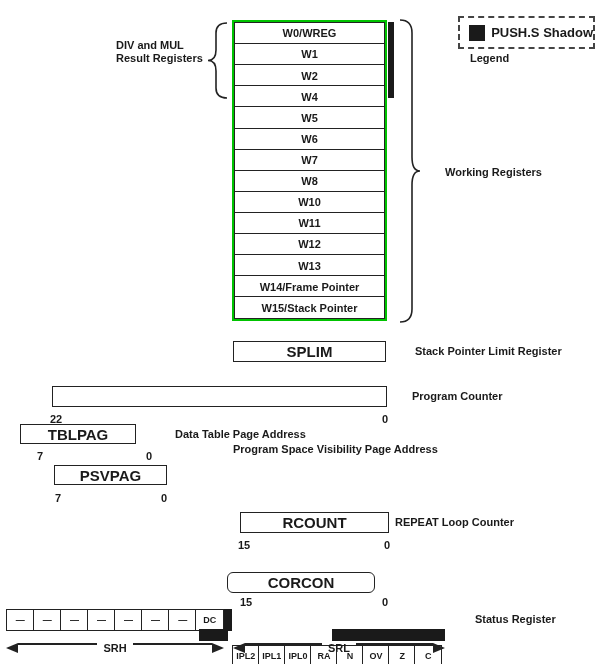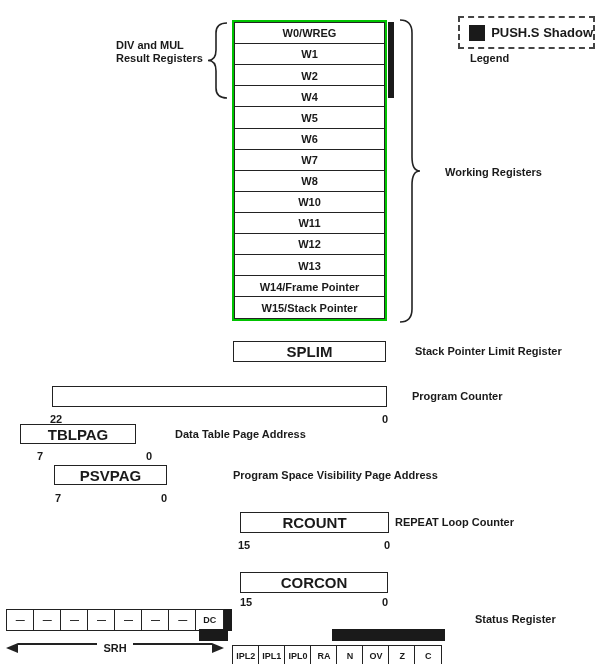--- a/index.html
+++ b/index.html
@@ -120,30 +120,30 @@
   <div class="abs sidelabel" style="left:412px;top:390px;">Program Counter</div>
 
   <div class="abs bitnum" style="left:37px;top:410px;">7</div>
   <div class="abs bitnum" style="left:128px;top:410px;width:24px;text-align:right;">0</div>
   <div class="regbox" style="left:20px;top:424px;width:114px;height:18px;">TBLPAG</div>
   <div class="abs sidelabel" style="left:175px;top:428px;">Data Table Page Address</div>
 
   <div class="abs bitnum" style="left:55px;top:452px;">7</div>
   <div class="abs bitnum" style="left:143px;top:452px;width:24px;text-align:right;">0</div>
   <div class="regbox" style="left:54px;top:465px;width:111px;height:18px;">PSVPAG</div>
-  <div class="abs sidelabel" style="left:193px;top:469px;padding-left:40px;">Program Space Visibility Page Address</div>
+  <div class="abs sidelabel" style="left:193px;top:443px;padding-left:40px;">Program Space Visibility Page Address</div>
 
   <div class="abs bitnum" style="left:238px;top:499px;">15</div>
   <div class="abs bitnum" style="left:366px;top:499px;width:24px;text-align:right;">0</div>
   <div class="regbox" style="left:240px;top:512px;width:147px;height:19px;">RCOUNT</div>
   <div class="abs sidelabel" style="left:395px;top:516px;">REPEAT Loop Counter</div>
 
   <div class="abs bitnum" style="left:240px;top:556px;">15</div>
   <div class="abs bitnum" style="left:364px;top:556px;width:24px;text-align:right;">0</div>
-  <div class="regbox" style="left:240px;top:572px;width:146px;height:19px;">CORCON</div>
+  <div class="regbox" style="left:227px;top:572px;width:146px;height:19px;border-radius:6px;">CORCON</div>
 
   <div class="sr-row">
     <div class="sr-group srh">
 
     <div class="sr-cell">—</div>
         <div class="sr-cell">—</div>
         <div class="sr-cell">—</div>
         <div class="sr-cell">—</div>
         <div class="sr-cell">—</div>
         <div class="sr-cell">—</div>
@@ -167,14 +167,21 @@
   <div class="sr-underbar" style="left:332px;width:113px;"></div>
   <div class="abs sidelabel" style="left:475px;top:613px;">Status Register</div>
 
   <div class="darrow" style="left:6px;top:643px;width:218px;">
     <div class="ah-l"></div>
     <div class="ln"></div>
     <div class="lbl">SRH</div>
     <div class="ln"></div>
     <div class="ah-r"></div>
   </div>
+  <div class="darrow" style="left:233px;top:643px;width:212px;">
+    <div class="ah-l"></div>
+    <div class="ln"></div>
+    <div class="lbl">SRL</div>
+    <div class="ln"></div>
+    <div class="ah-r"></div>
+  </div>
 
 </div>
 
 </body></html>

